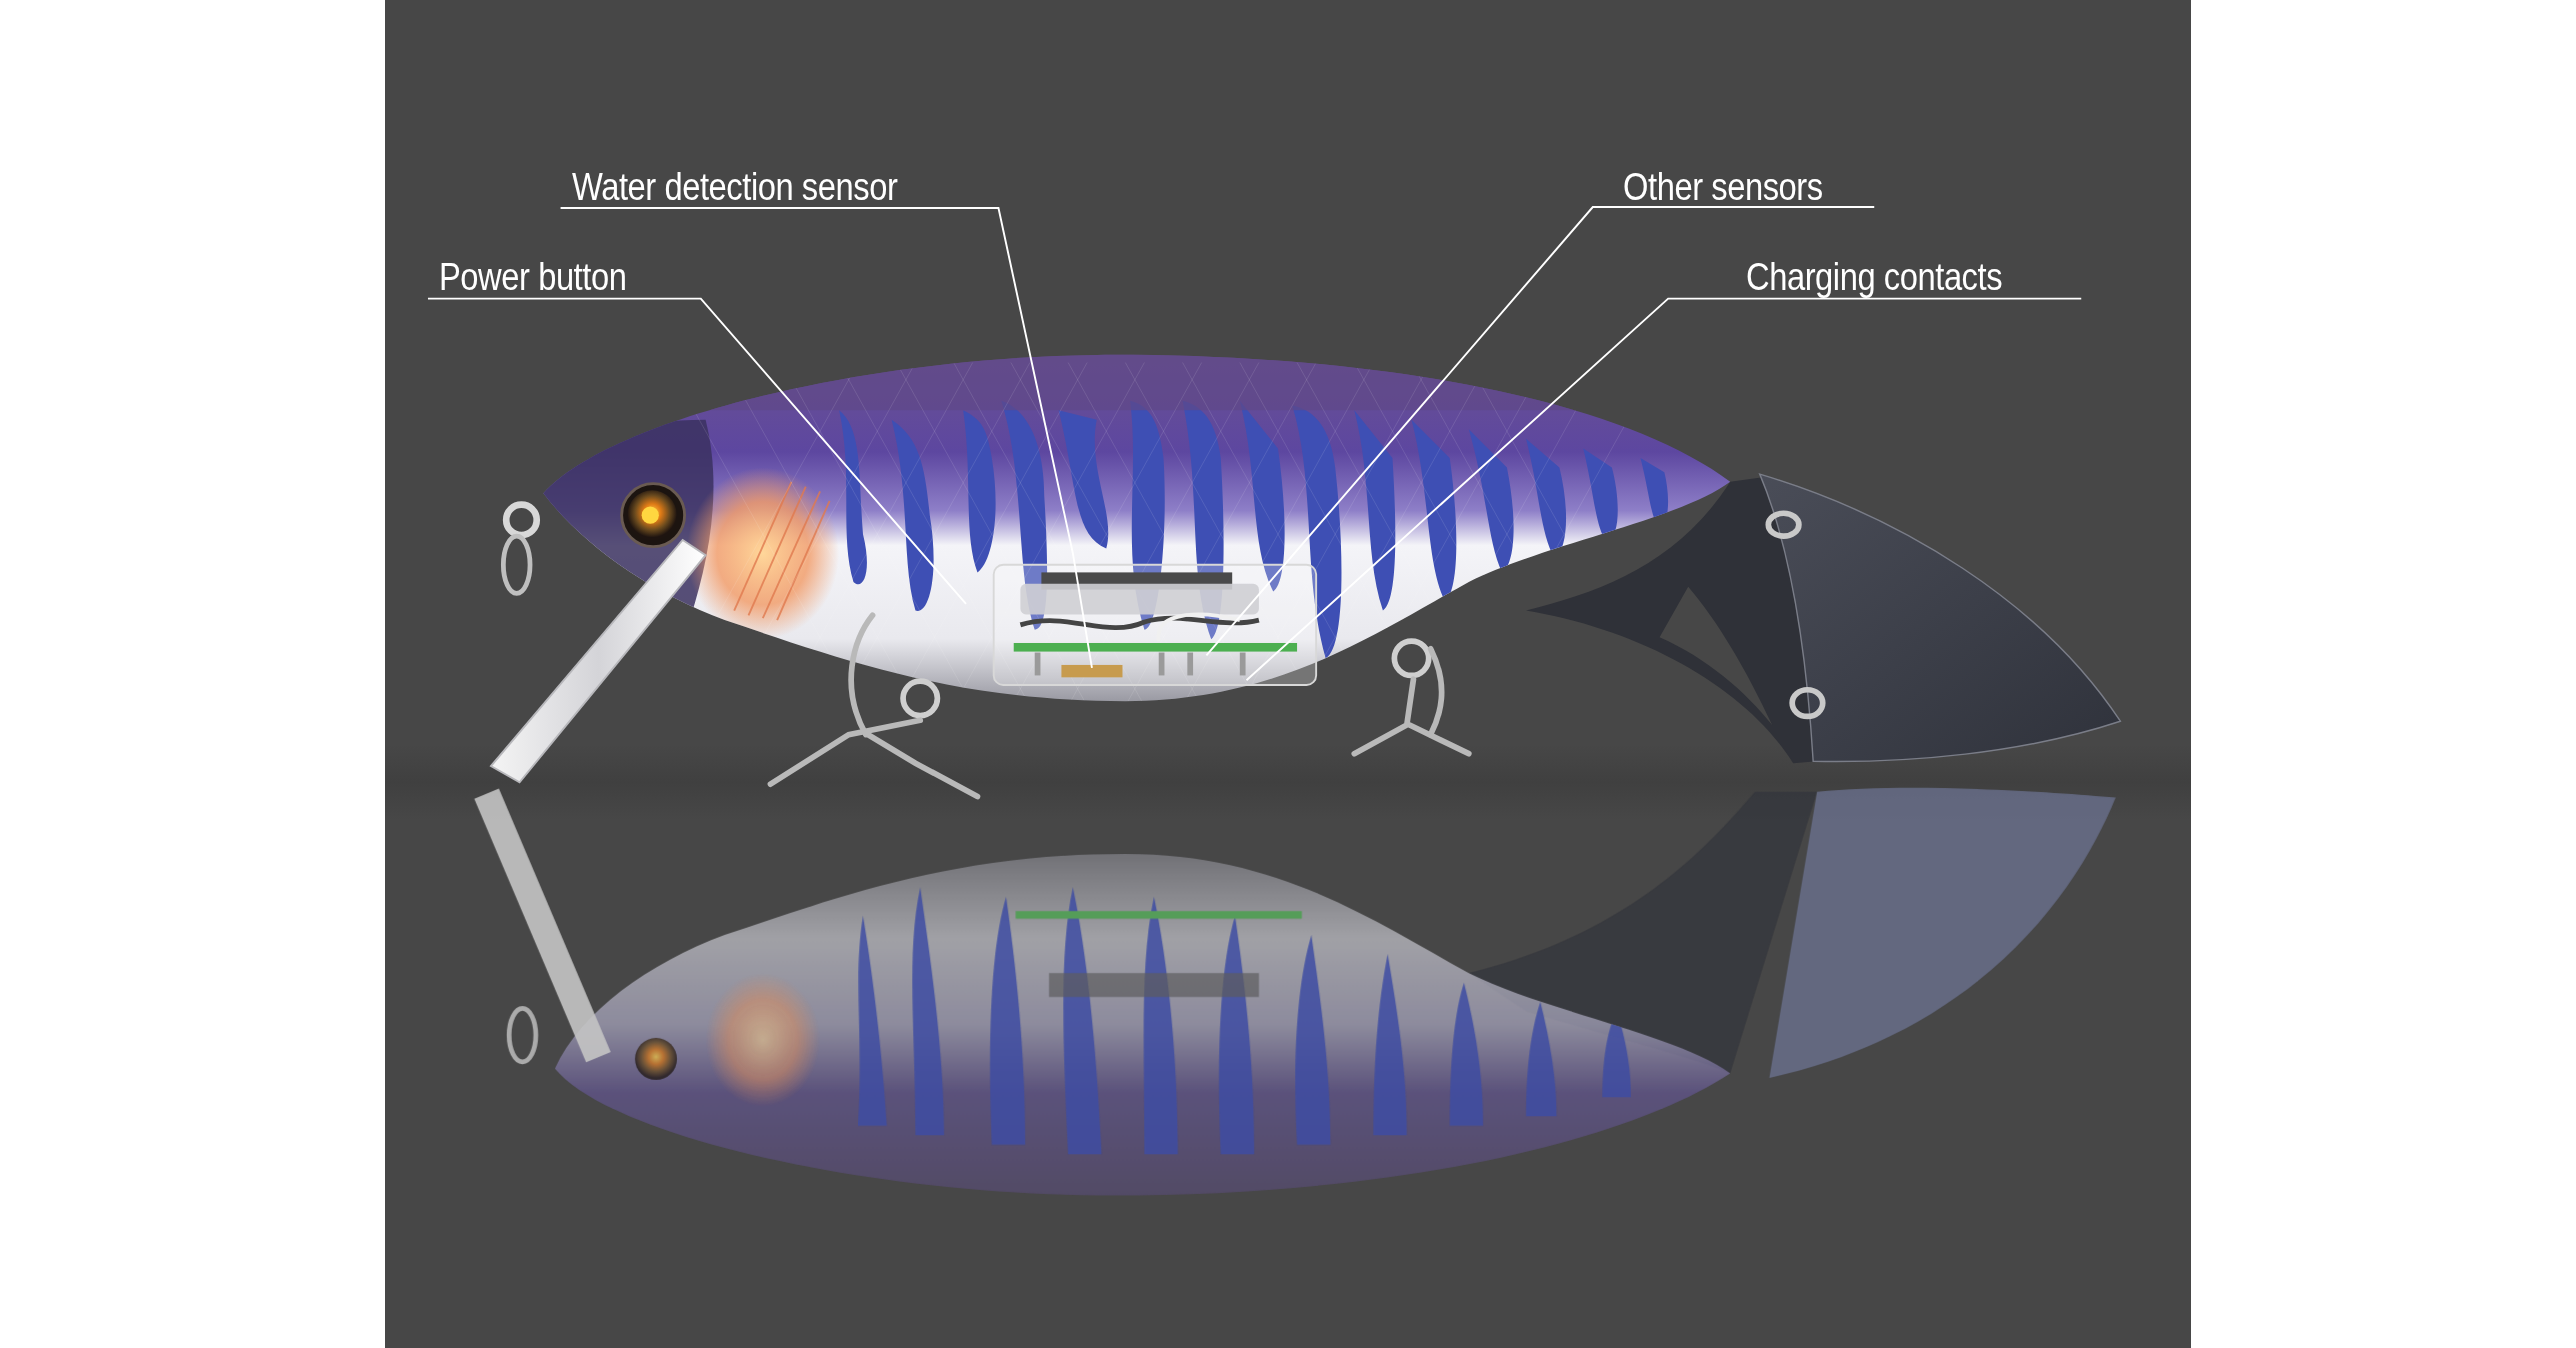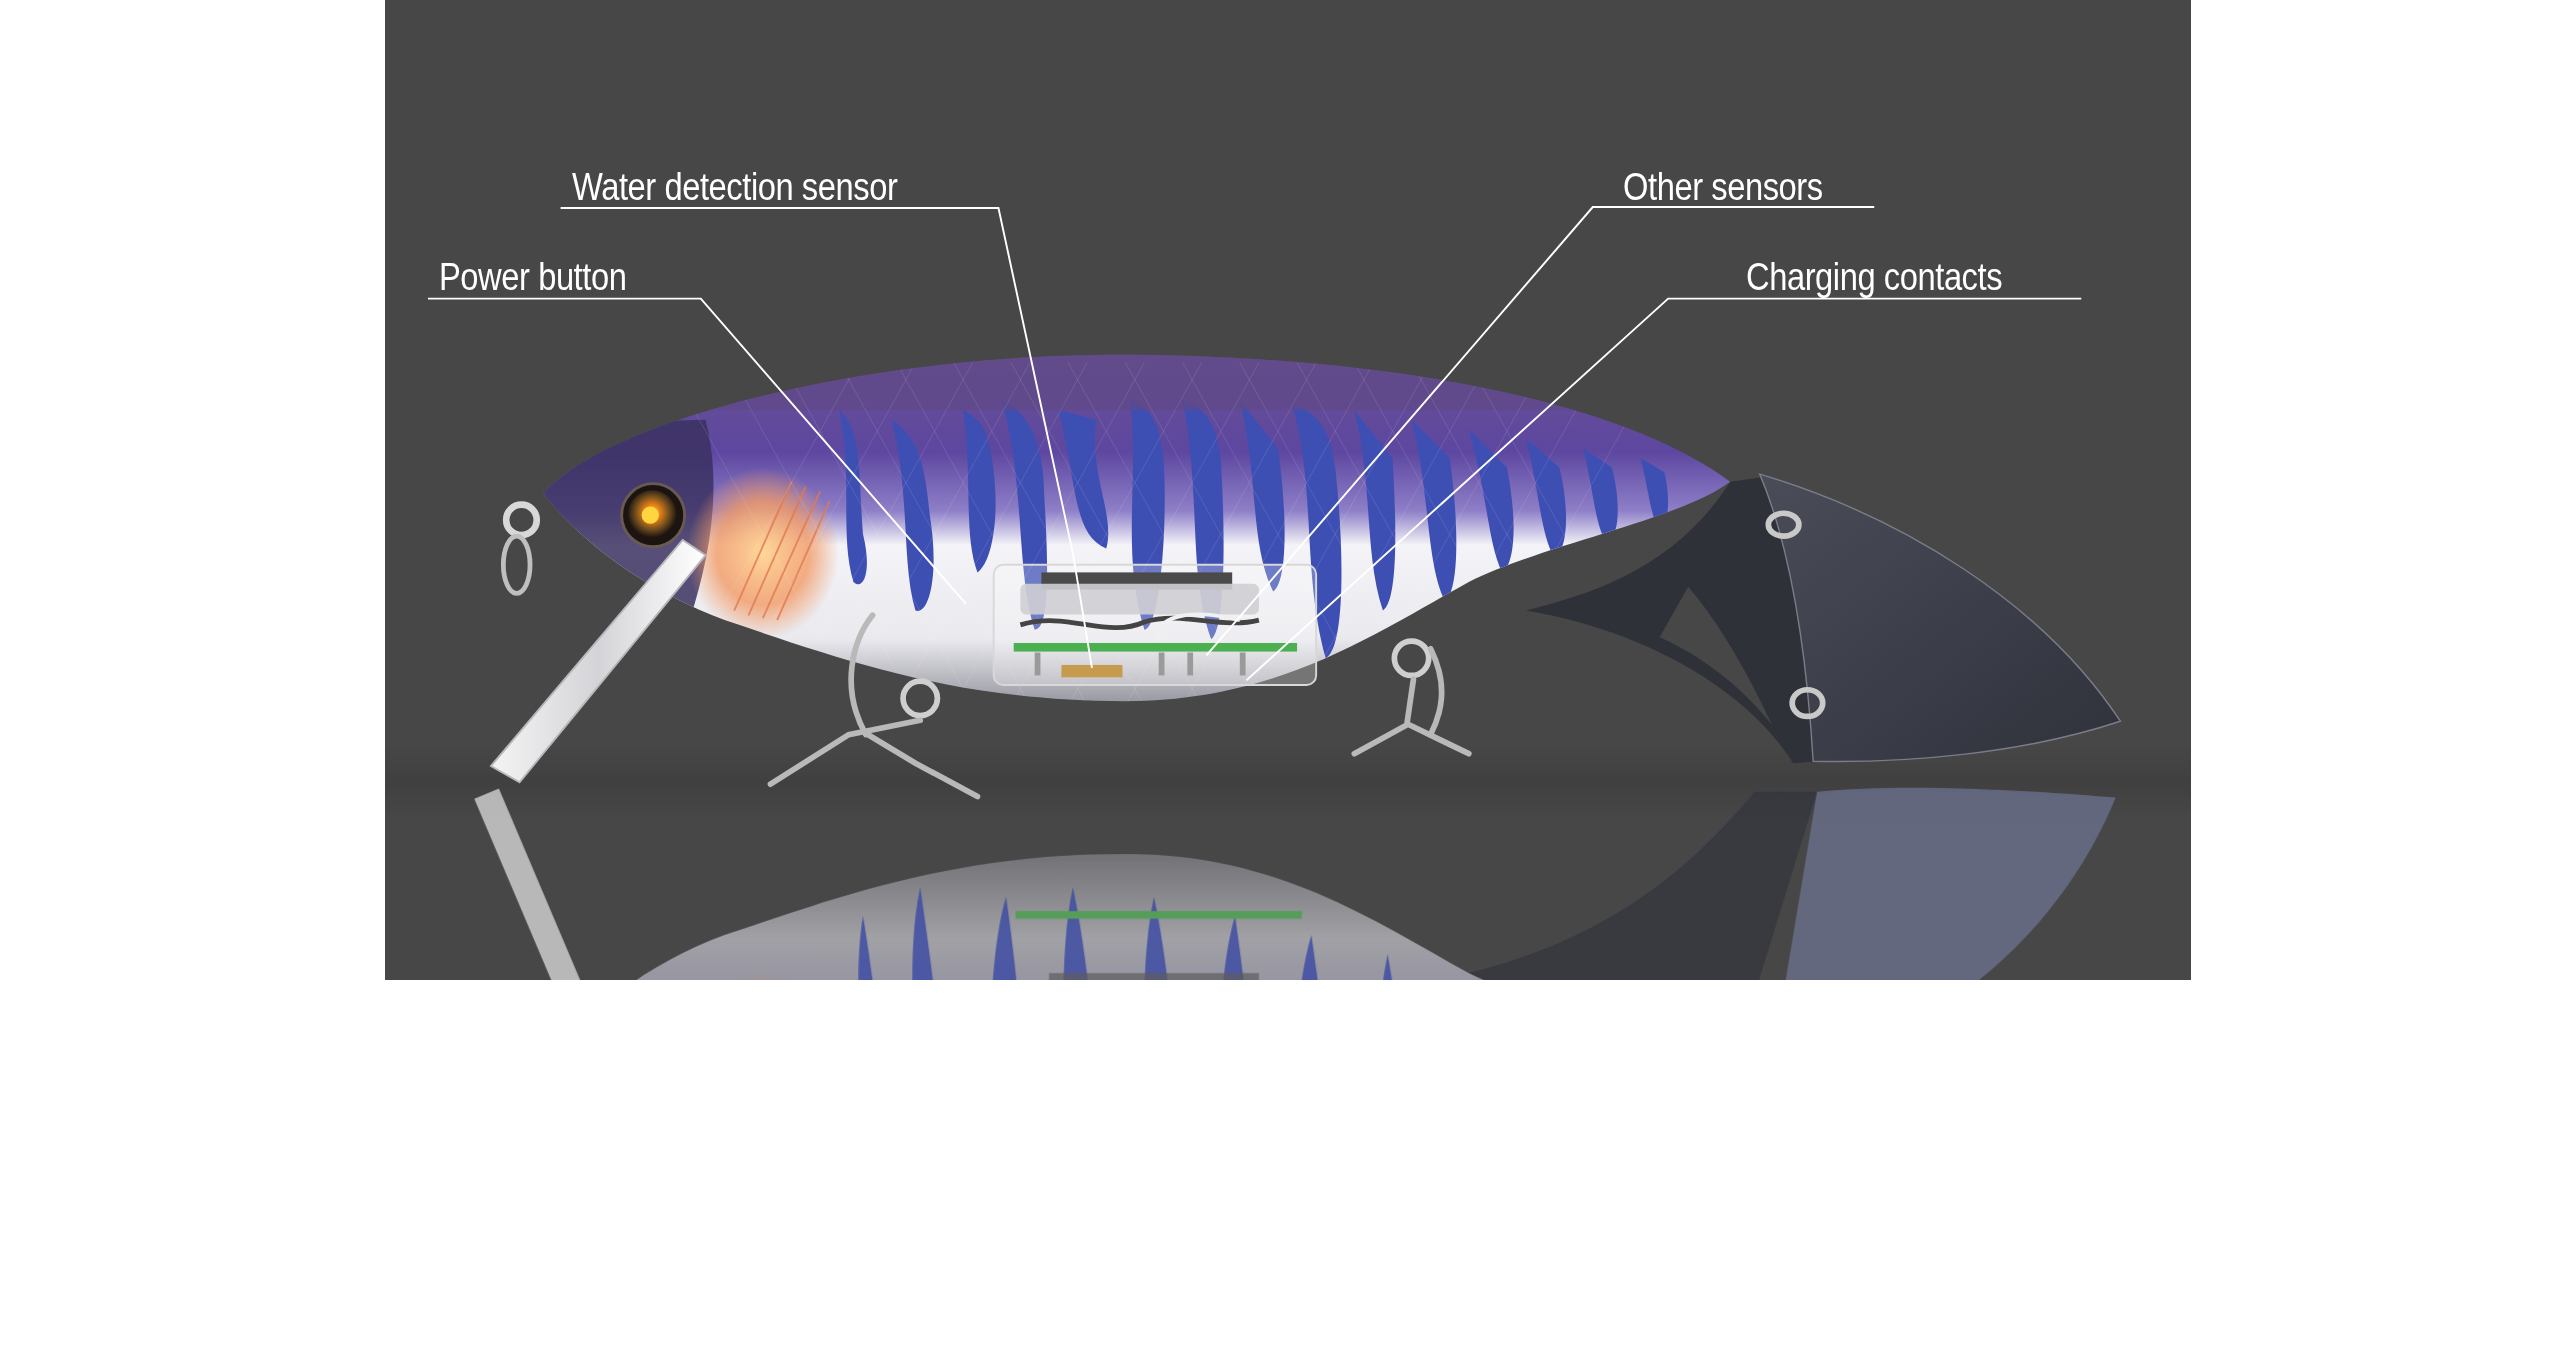--- a/index.html
+++ b/index.html
@@ -1,18 +1,18 @@
 <!DOCTYPE html>
 <html><head>
   <meta charset="utf-8">
   <style>
     html, body { margin: 0; padding: 0; background: #ffffff; }
     body { width: 2576px; height: 1348px; position: relative; overflow: hidden; }
     .panel {
-      position: absolute; left: 385px; top: 0; width: 1806px; height: 980px;
+      position: absolute; left: 385px; top: 0; width: 1806px; height: 1348px;
       background: #474747; overflow: hidden;
     }
     .scene { position: absolute; left: 0; top: 0; }
     .callout-label {
       position: absolute;
       font-family: "Liberation Sans", "DejaVu Sans", sans-serif;
       font-size: 38px;
       color: #ffffff;
       letter-spacing: -0.5px;
       white-space: nowrap;

